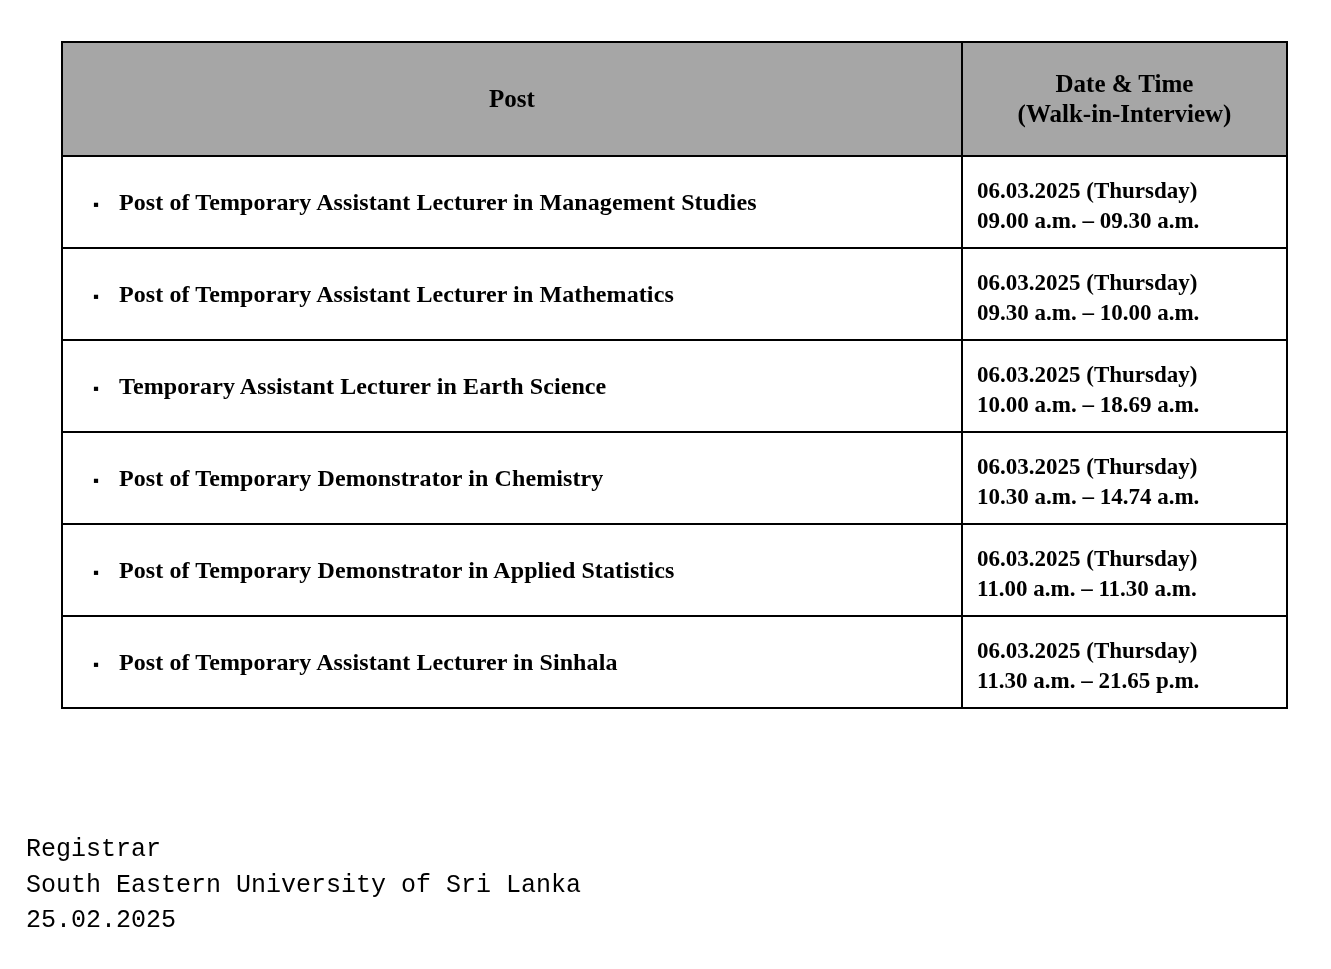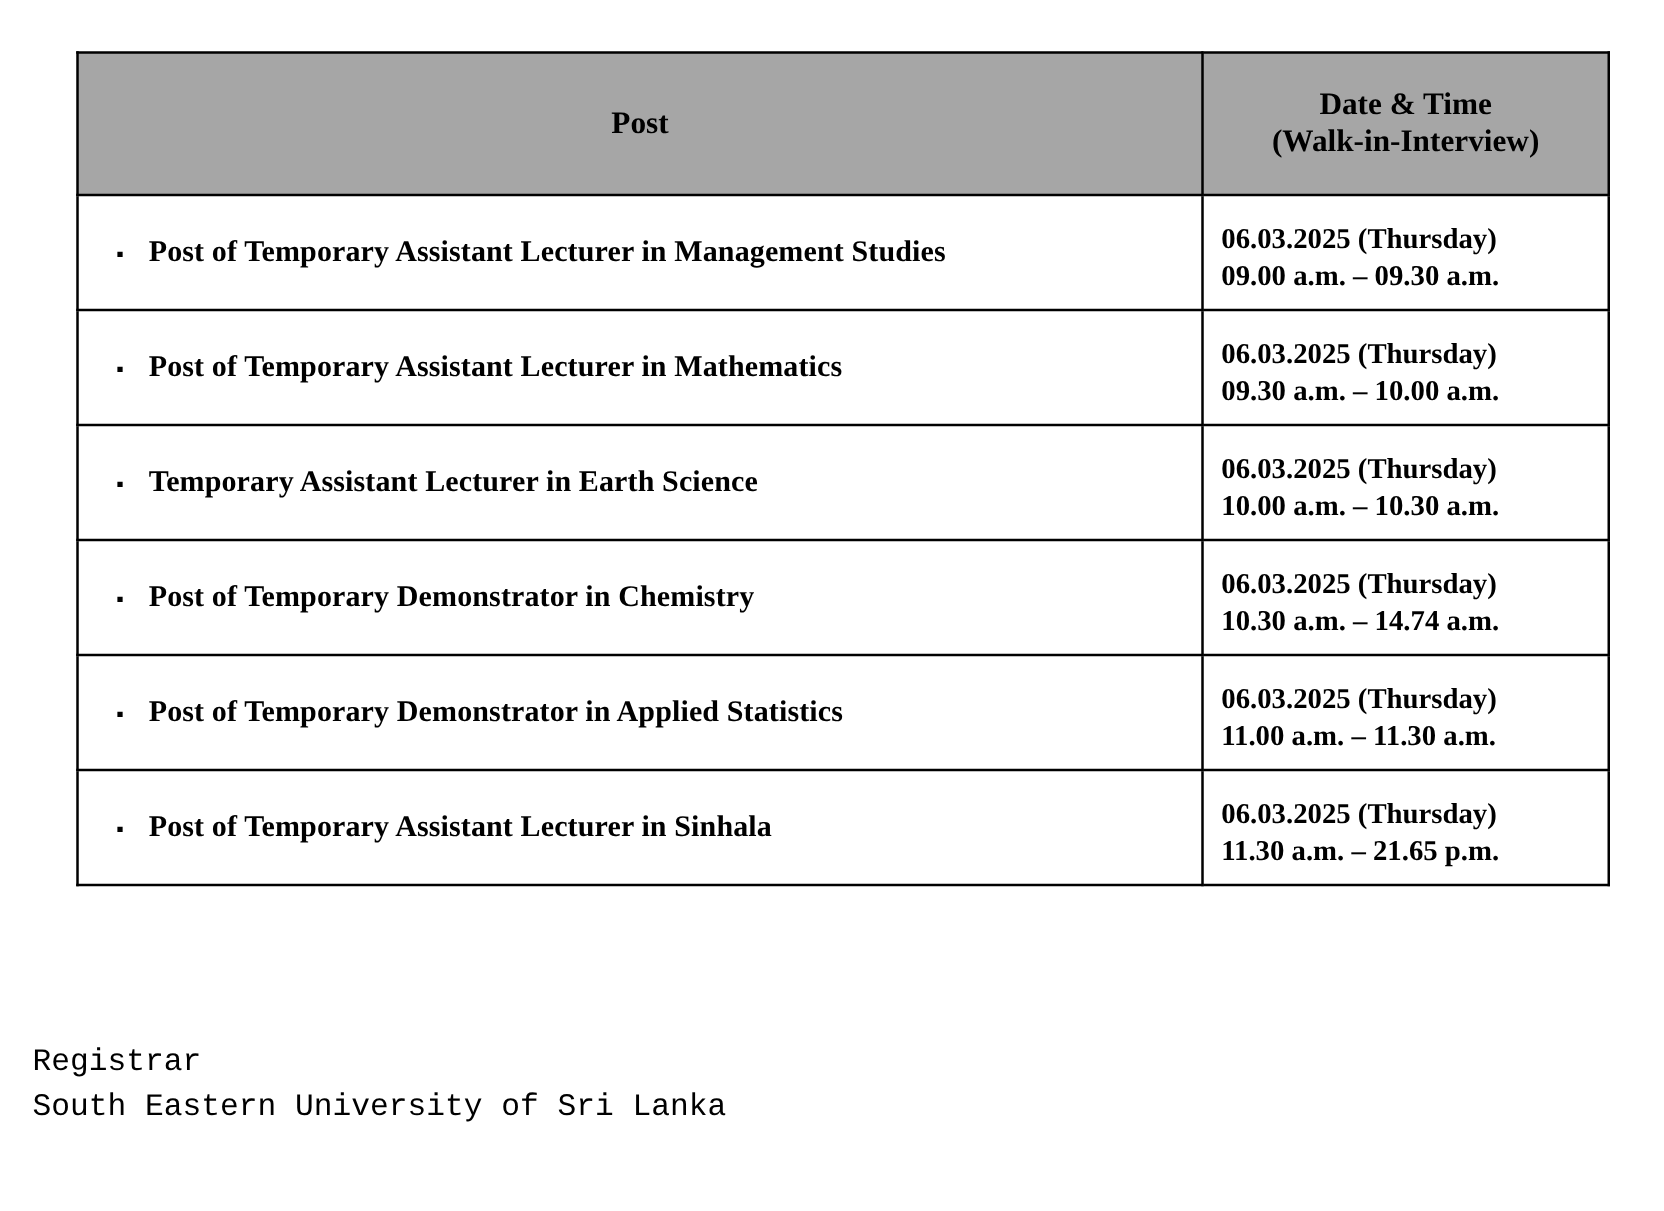--- a/index.html
+++ b/index.html
@@ -133,21 +133,21 @@
       </tr>
       <tr>
         <td class="post-cell">
           <div class="bullet-row">
             <span class="bullet">▪</span>
             <span class="post-text">Temporary Assistant Lecturer in Earth Science</span>
           </div>
         </td>
         <td class="date-cell">
           <span class="date-line">06.03.2025 (Thursday)</span>
-          <span class="date-line">10.00 a.m.  – 10.30 a.m.</span>
+          <span class="date-line">10.00 a.m.  – 18.69 a.m.</span>
         </td>
       </tr>
       <tr>
         <td class="post-cell">
           <div class="bullet-row">
             <span class="bullet">▪</span>
             <span class="post-text">Post of Temporary Demonstrator in Chemistry</span>
           </div>
         </td>
         <td class="date-cell">
@@ -178,15 +178,16 @@
           <span class="date-line">06.03.2025 (Thursday)</span>
           <span class="date-line">11.30 a.m.  – 21.65 p.m.</span>
         </td>
       </tr>
     </tbody>
   </table>
 
   <div class="footer">
     <div>Registrar</div>
     <div>South Eastern University of Sri Lanka</div>
+    <div>25.02.2025</div>
   </div>
 
 </div>
 
 </body></html>

